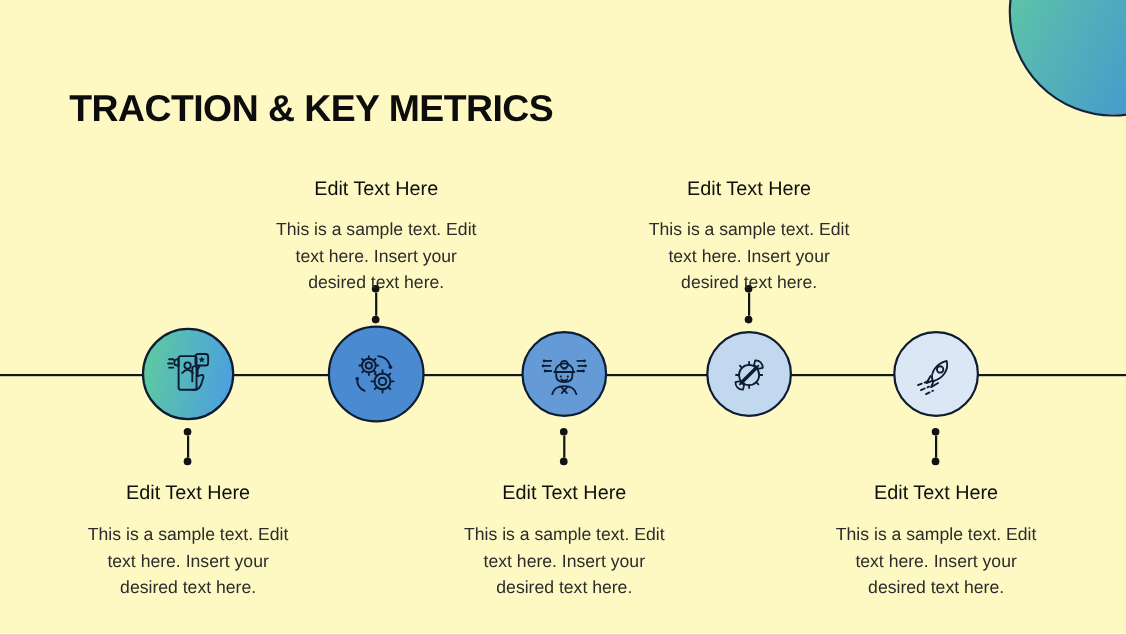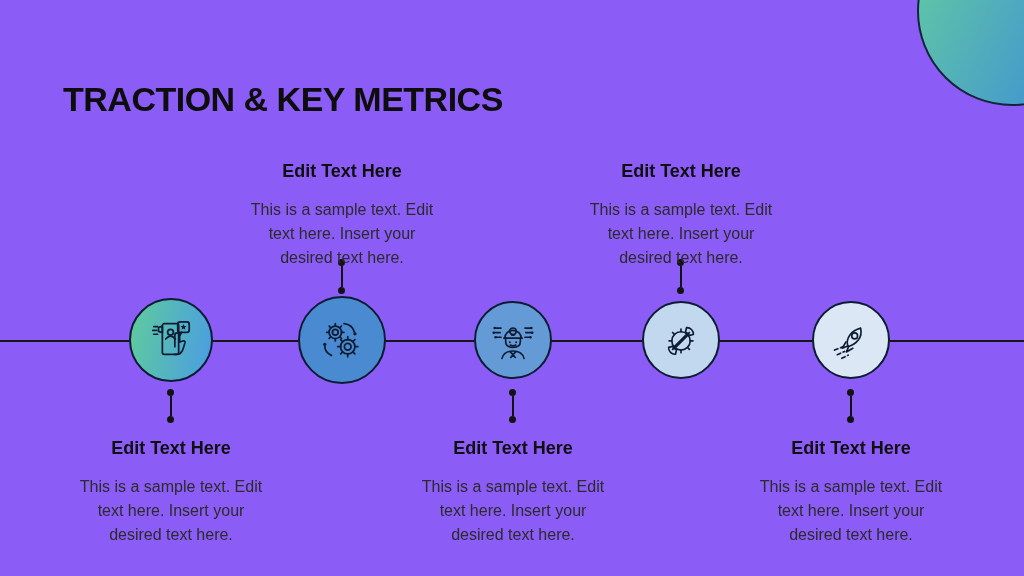--- a/index.html
+++ b/index.html
@@ -1,17 +1,17 @@
 <!DOCTYPE html>
 <html><head>
 <meta charset="utf-8">
 <style>
   html,body{margin:0;padding:0;background:#ffffff;}
   .slide{
-    position:relative;width:1024px;height:576px;background:#8b5cf6;overflow:hidden;
+    position:relative;width:1024px;height:576px;background:#fef9c3;overflow:hidden;
     font-family:"Liberation Sans", sans-serif;color:#111;
   }
   
   .slide-title{
     position:absolute;left:63px;top:80px;margin:0;
     font-size:34px;font-weight:800;letter-spacing:-0.5px;color:#0d0d0d;white-space:nowrap;
   }
   
   .corner-circle{
     position:absolute;left:917px;top:-84px;width:190px;height:190px;border-radius:50%;
@@ -37,21 +37,21 @@
   .connector{position:absolute;display:flex;flex-direction:column;align-items:center;}
   .connector .dot{width:7px;height:7px;border-radius:50%;background:#121212;}
   .connector .stem{width:2px;flex:1;background:#121212;}
   #con2{left:338px;top:259px;height:35px;}
   #con4{left:677px;top:259px;height:35px;}
   #con1{left:167px;top:389px;height:34px;}
   #con3{left:509px;top:389px;height:34px;}
   #con5{left:847px;top:389px;height:34px;}
   
   .text-block{position:absolute;width:232px;text-align:center;}
-  .text-block h3{margin:0 0 5px 0;font-size:18px;font-weight:700;color:#0f0f0f;}
+  .text-block h3{margin:0 0 5px 0;font-size:18px;font-weight:400;color:#0f0f0f;}
   .text-block p{margin:16px;font-size:16px;line-height:24px;color:#2b2b2b;}
   #tb2{left:226px;top:161px;}
   #tb4{left:565px;top:161px;}
   #tb1{left:55px;top:438px;}
   #tb3{left:397px;top:438px;}
   #tb5{left:735px;top:438px;}
 </style>
 </head>
 <body>
 

